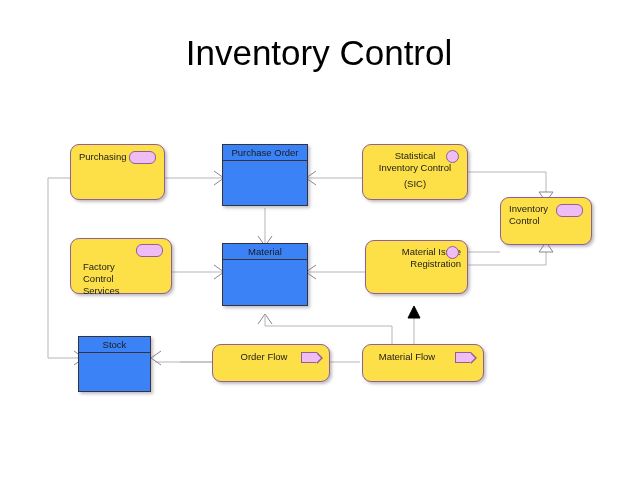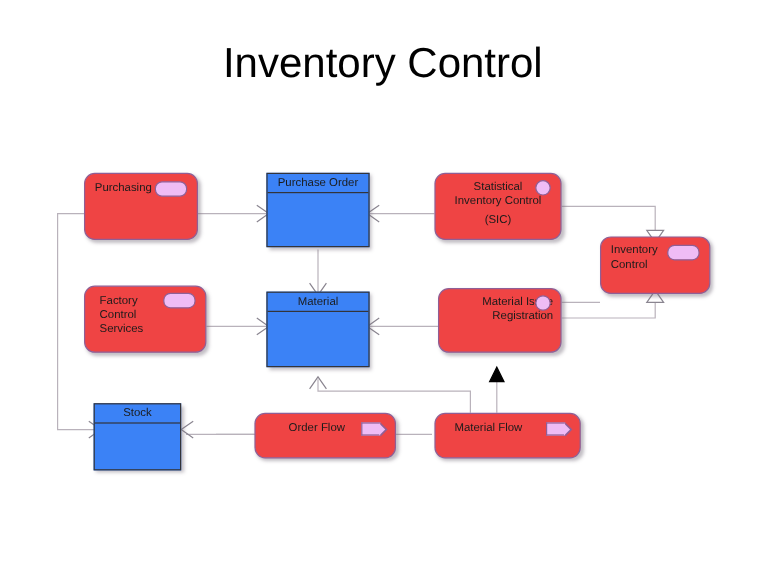--- a/index.html
+++ b/index.html
@@ -35,21 +35,21 @@
     width: 638px;
     height: 478px;
   }
   .node {
     position: absolute;
     box-sizing: border-box;
     box-shadow: 2px 2px 3px rgba(120,110,125,0.45);
     z-index: 3;
   }
   .node-pink {
-    background: #ef4444;
+    background: #fde047;
     border: 1px solid #8f5f96;
     border-radius: 9px;
   }
   .node-green {
     background: #3b82f6;
     border: 1px solid #33343a;
     border-radius: 0px;
     display: flex;
     flex-direction: column;
   }
@@ -210,21 +210,21 @@
     <div class="icon-circle" style="right:8px; top:5px;"></div>
   </div>
 
   <div class="node node-pink" style="left:500px; top:197px; width:92px; height:48px;padding-left:12px;">
     <div class="pink-label" style="top:5px; text-align:left; padding-left:8px;">Inventory
 Control</div>
     <div class="icon-oval" style="right:8px; top:6px;"></div>
   </div>
 
   <div class="node node-pink" style="left:70px; top:238px; width:102px; height:56px;">
-    <div class="pink-label" style="top:6px; text-align:left; padding-left:12px;">Factory
+    <div class="pink-label" style="top:22px; text-align:left; padding-left:12px;">Factory
 Control
 Services</div>
     <div class="icon-oval" style="right:8px; top:5px;"></div>
   </div>
 
   <div class="node node-green" style="left:222px; top:243px; width:86px; height:63px;justify-content:flex-end;">
     <div class="green-head">Material</div>
     <div class="green-body"></div>
   </div>
 

